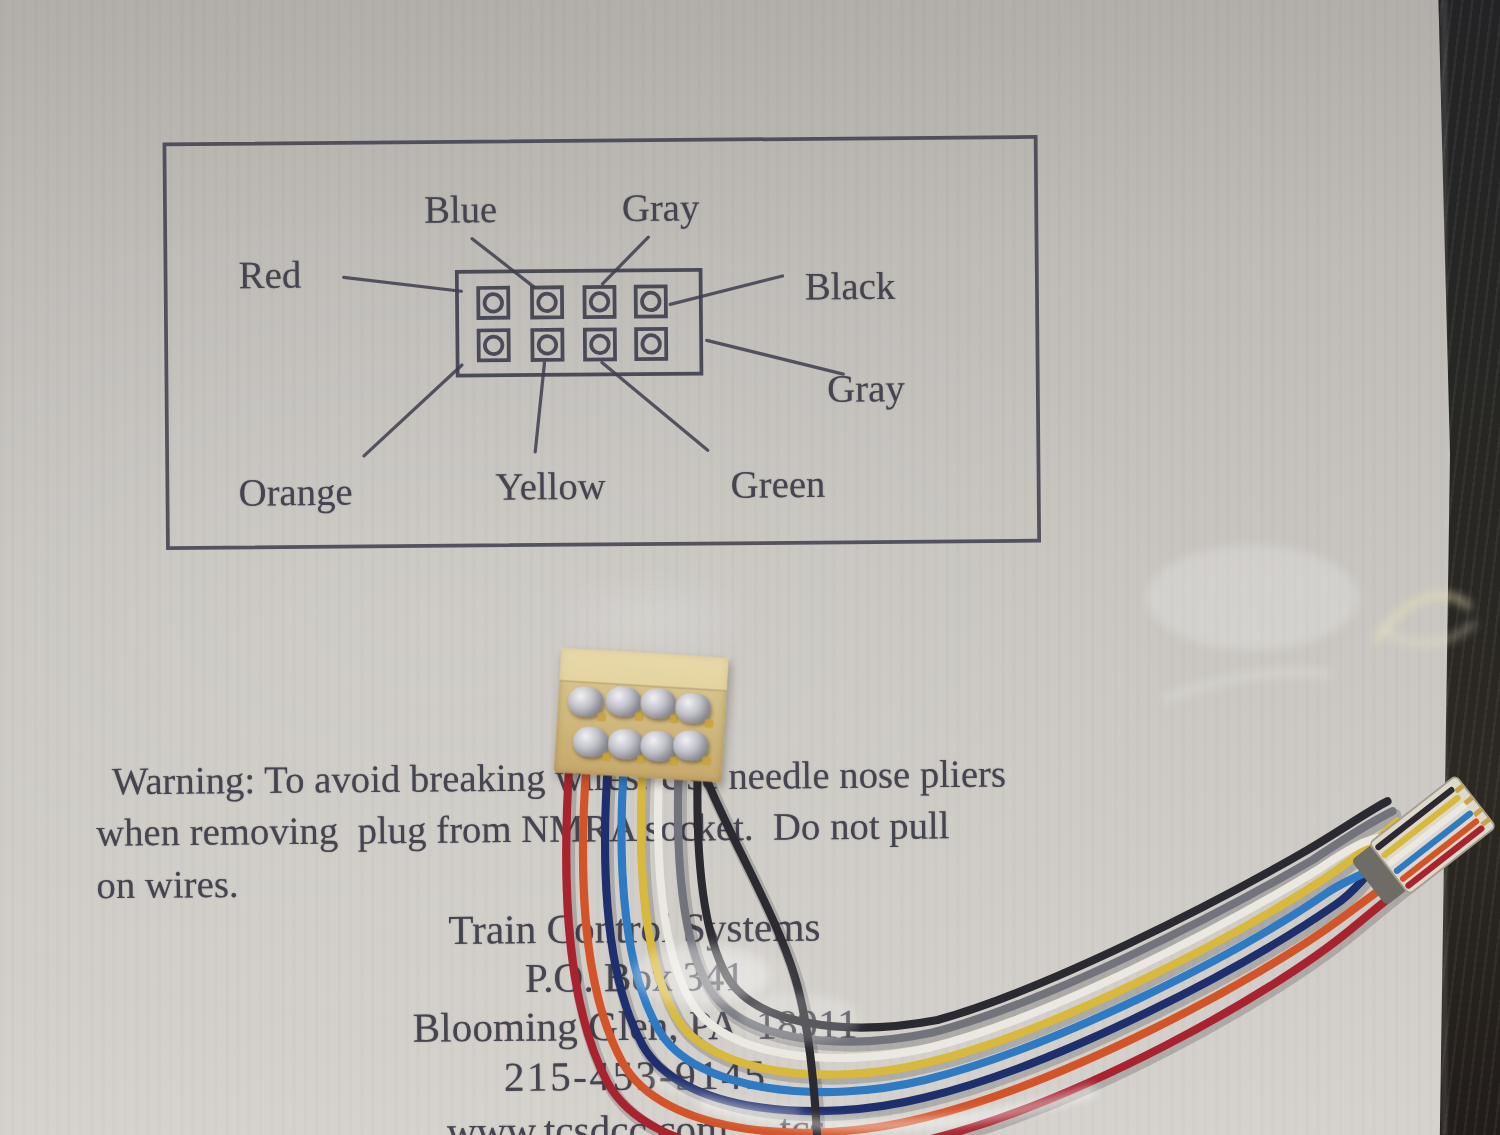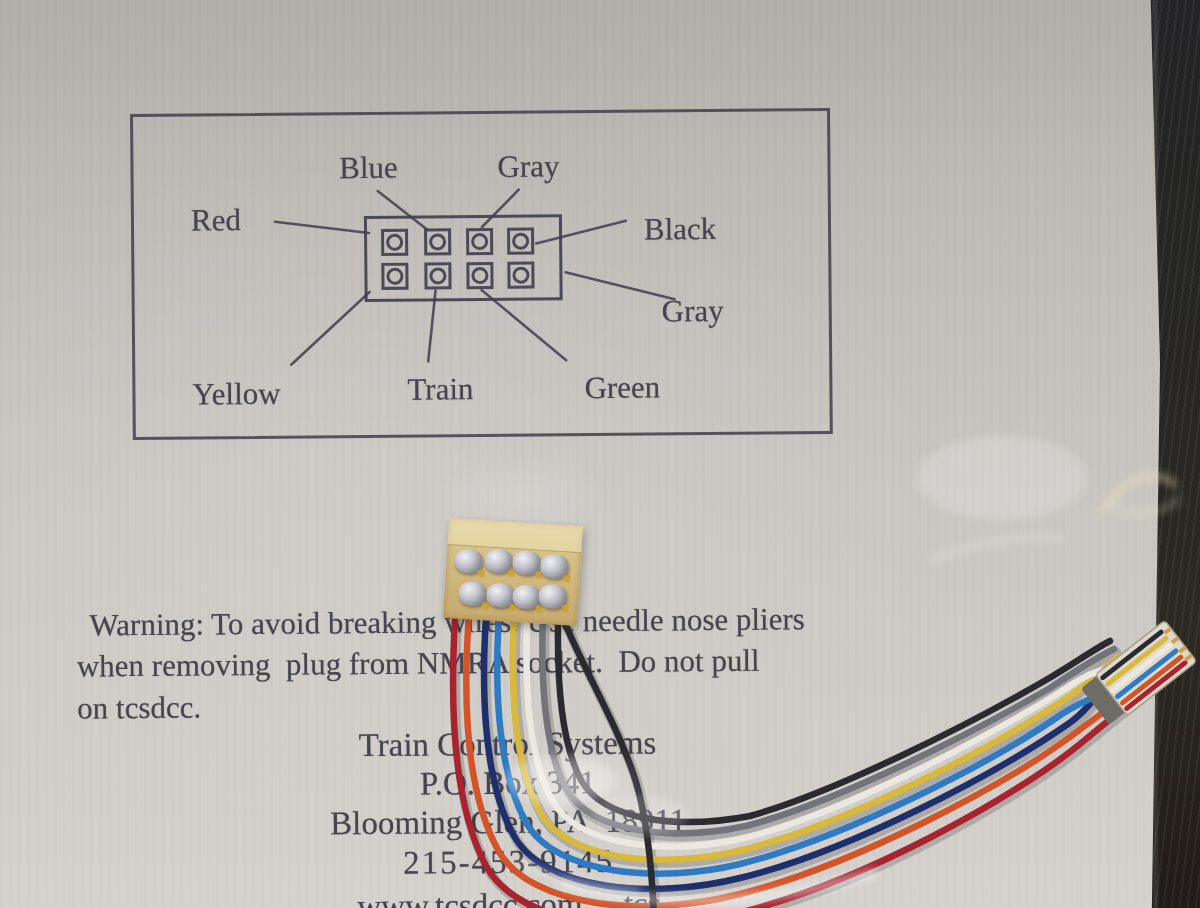--- a/index.html
+++ b/index.html
@@ -138,28 +138,28 @@
       <path class="leader" d="M567,272 L676,300"></path>
       <path class="leader" d="M371,290 L292,362"></path>
       <path class="leader" d="M437,289 L429,360"></path>
       <path class="leader" d="M483,289 L567,360"></path>
     </svg>
 
     <span class="diagram-label print lbl-red">Red</span>
     <span class="diagram-label print lbl-blue">Blue</span>
     <span class="diagram-label print lbl-white">Gray</span>
     <span class="diagram-label print lbl-gray">Black</span>
-    <span class="diagram-label print lbl-orange">Yellow</span>
-    <span class="diagram-label print lbl-yellow">Train</span>
+    <span class="diagram-label print lbl-orange">Orange</span>
+    <span class="diagram-label print lbl-yellow">Yellow</span>
     <span class="diagram-label print lbl-green">Green</span>
     <span class="diagram-label print lbl-black">Gray</span>
 
     <div class="warning-line print wl1">Warning: To avoid breaking wires. Use needle nose pliers</div>
     <div class="warning-line print wl2">when removing  plug from NMRA socket.  Do not pull</div>
-    <div class="warning-line print wl3">on tcsdcc.</div>
+    <div class="warning-line print wl3">on wires.</div>
 
     <div class="addr print al1">Train Control Systems</div>
     <div class="addr print al2">P.O. Box 341</div>
     <div class="addr print al3">Blooming Glen, PA  18911</div>
     <div class="addr print al4">215-453-9145</div>
     <div class="addr print al5">www.tcsdcc.com     tcs</div>
   </div>
 
   <svg class="wires-svg" width="1200" height="908">
     <defs>

